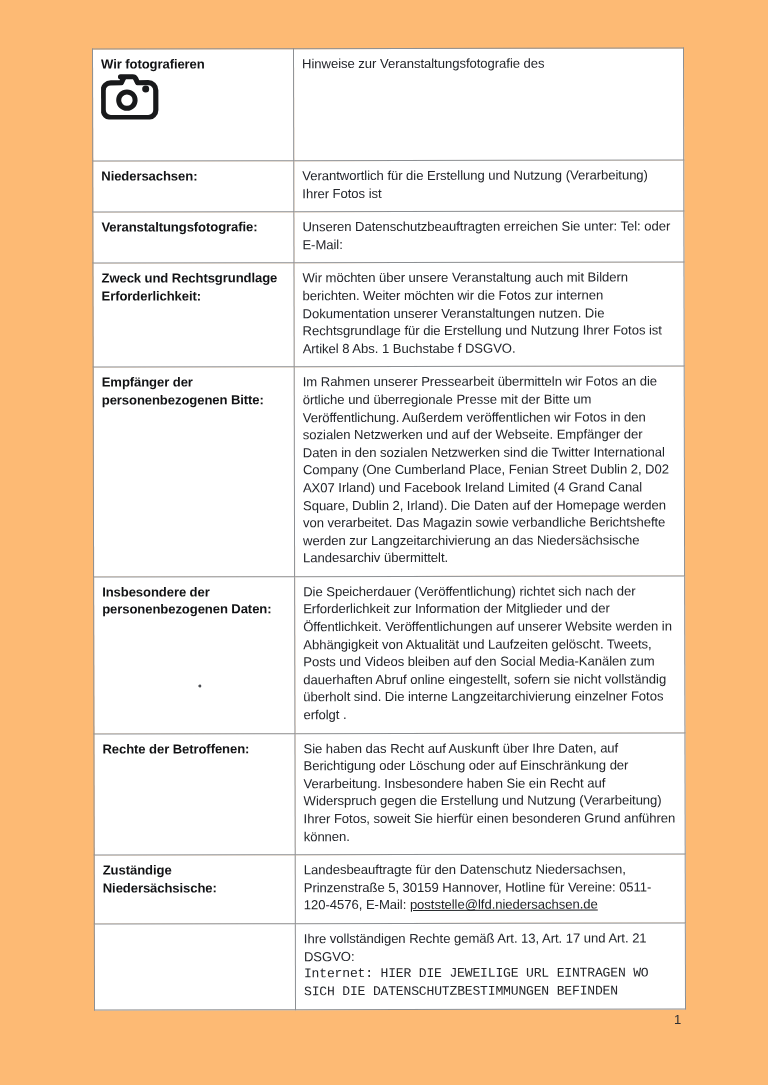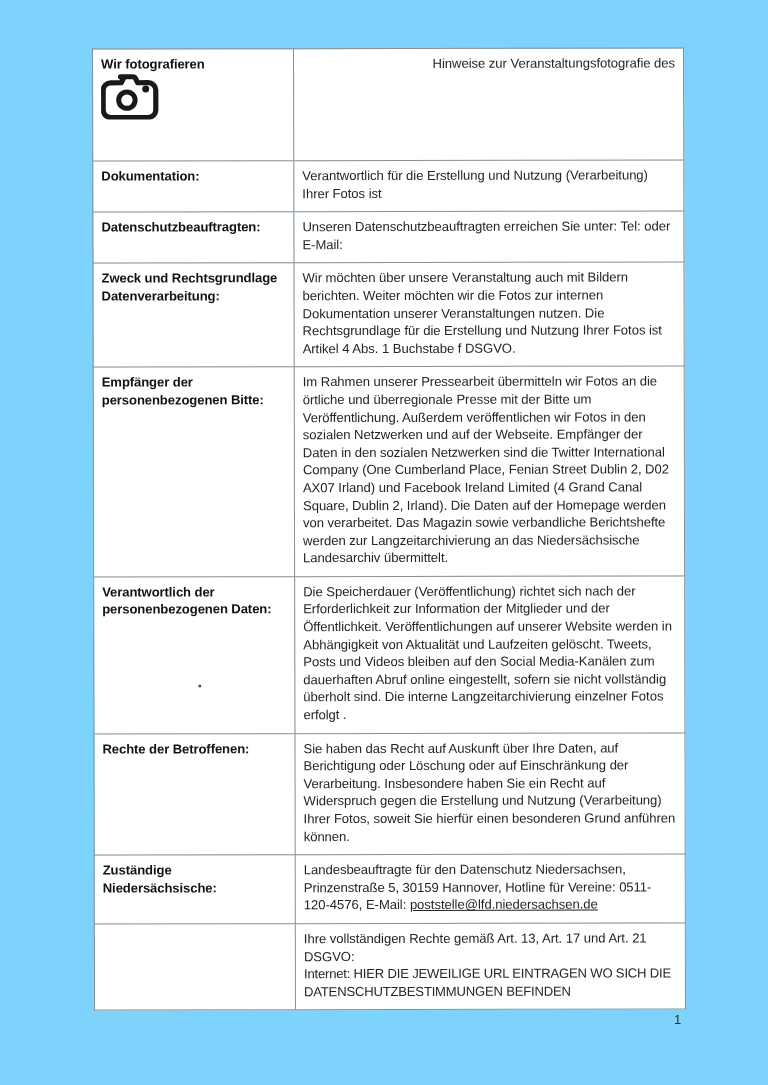--- a/index.html
+++ b/index.html
@@ -13,21 +13,21 @@
     height: 1085px;
     position: relative;
     font-family: "Liberation Sans", sans-serif;
     color: #1a1a1a;
     overflow: hidden;
   }
 
   .page {
     position: absolute;
     inset: 0;
-    background: #7dd3fc;
+    background: #fdba74;
   }
 
   
   .doc-table {
     position: absolute;
     left: 93px;
     top: 48px;
     width: 592px;
     border-collapse: collapse;
     table-layout: fixed;
@@ -52,21 +52,21 @@
     line-height: 17.6px;
     letter-spacing: -0.05px;
     color: #23252a;
   }
   .col-body p {
     margin: 0;
   }
 
   
   .row-photo .col-label { padding-bottom: 12px; }
-  .row-photo .col-body  { height: 96px; text-align: right; }
+  .row-photo .col-body  { height: 96px; }
 
   .cam-wrap {
     margin-top: 10px;
     height: 52px;
   }
   .cam-icon { display: block; }
 
   
   .speck {
     display: block;
@@ -76,21 +76,21 @@
     border-radius: 50%;
     margin: 66px 0 0 96px;
   }
 
   .mail-link {
     color: #1d2024;
     text-decoration: underline;
     text-underline-offset: 1px;
   }
 
-  .uppercase-line { letter-spacing: -0.2px; }
+  .uppercase-line { letter-spacing: -0.2px; font-family: Liberation Mono, monospace; }
 
   
   .empty-label { min-height: 66px; }
 
   .page-number {
     position: absolute;
     left: 674px;
     top: 1012px;
     font-size: 13px;
     color: #2b2d31;
@@ -115,50 +115,50 @@
               <circle cx="44.6" cy="15.6" r="3.5" fill="#18191b"></circle>
             </svg>
           </span>
         </td>
         <td class="col-body">
           <p>Hinweise zur Veranstaltungsfotografie des</p>
         </td>
       </tr>
 
       <tr>
-        <td class="col-label">Dokumentation:</td>
+        <td class="col-label">Niedersachsen:</td>
         <td class="col-body">
           <p>Verantwortlich für die Erstellung und Nutzung (Verarbeitung) Ihrer Fotos ist</p>
         </td>
       </tr>
 
       <tr>
-        <td class="col-label">Datenschutzbeauftragten:</td>
+        <td class="col-label">Veranstaltungsfotografie:</td>
         <td class="col-body">
           <p>Unseren Datenschutzbeauftragten erreichen Sie unter: Tel: oder E-Mail:</p>
         </td>
       </tr>
 
       <tr>
-        <td class="col-label">Zweck und Rechtsgrundlage Datenverarbeitung:</td>
+        <td class="col-label">Zweck und Rechtsgrundlage Erforderlichkeit:</td>
         <td class="col-body">
-          <p>Wir möchten über unsere Veranstaltung auch mit Bildern berichten. Weiter möchten wir die Fotos zur internen Dokumentation unserer Veranstaltungen nutzen. Die Rechtsgrundlage für die Erstellung und Nutzung Ihrer Fotos ist  Artikel 4 Abs. 1 Buchstabe f DSGVO.</p>
+          <p>Wir möchten über unsere Veranstaltung auch mit Bildern berichten. Weiter möchten wir die Fotos zur internen Dokumentation unserer Veranstaltungen nutzen. Die Rechtsgrundlage für die Erstellung und Nutzung Ihrer Fotos ist  Artikel 8 Abs. 1 Buchstabe f DSGVO.</p>
         </td>
       </tr>
 
       <tr>
         <td class="col-label">Empfänger der personenbezogenen Bitte:</td>
         <td class="col-body">
           <p>Im Rahmen unserer Pressearbeit übermitteln wir Fotos an die örtliche und überregionale Presse mit der Bitte um Veröffentlichung. Außerdem veröffentlichen wir Fotos in den sozialen Netzwerken und auf der Webseite. Empfänger der Daten in den sozialen Netzwerken sind die Twitter International Company (One Cumberland Place, Fenian Street Dublin 2, D02 AX07 Irland) und Facebook Ireland Limited (4 Grand Canal Square, Dublin 2, Irland). Die Daten auf der Homepage werden von verarbeitet. Das Magazin sowie verbandliche Berichtshefte werden zur Langzeitarchivierung an das Niedersächsische Landesarchiv übermittelt.</p>
         </td>
       </tr>
 
       <tr>
         <td class="col-label">
-          <span>Verantwortlich der personenbezogenen Daten:</span>
+          <span>Insbesondere der personenbezogenen Daten:</span>
           <span class="speck"></span>
         </td>
         <td class="col-body">
           <p>Die Speicherdauer (Veröffentlichung) richtet sich nach der Erforderlichkeit zur Information der Mitglieder und der Öffentlichkeit. Veröffentlichungen auf unserer Website werden in Abhängigkeit von Aktualität und Laufzeiten gelöscht. Tweets, Posts und Videos bleiben auf den Social Media-Kanälen zum dauerhaften Abruf online eingestellt, sofern sie nicht vollständig überholt sind. Die interne Langzeitarchivierung einzelner Fotos erfolgt .</p>
         </td>
       </tr>
 
       <tr>
         <td class="col-label">Rechte der Betroffenen:</td>
         <td class="col-body">

